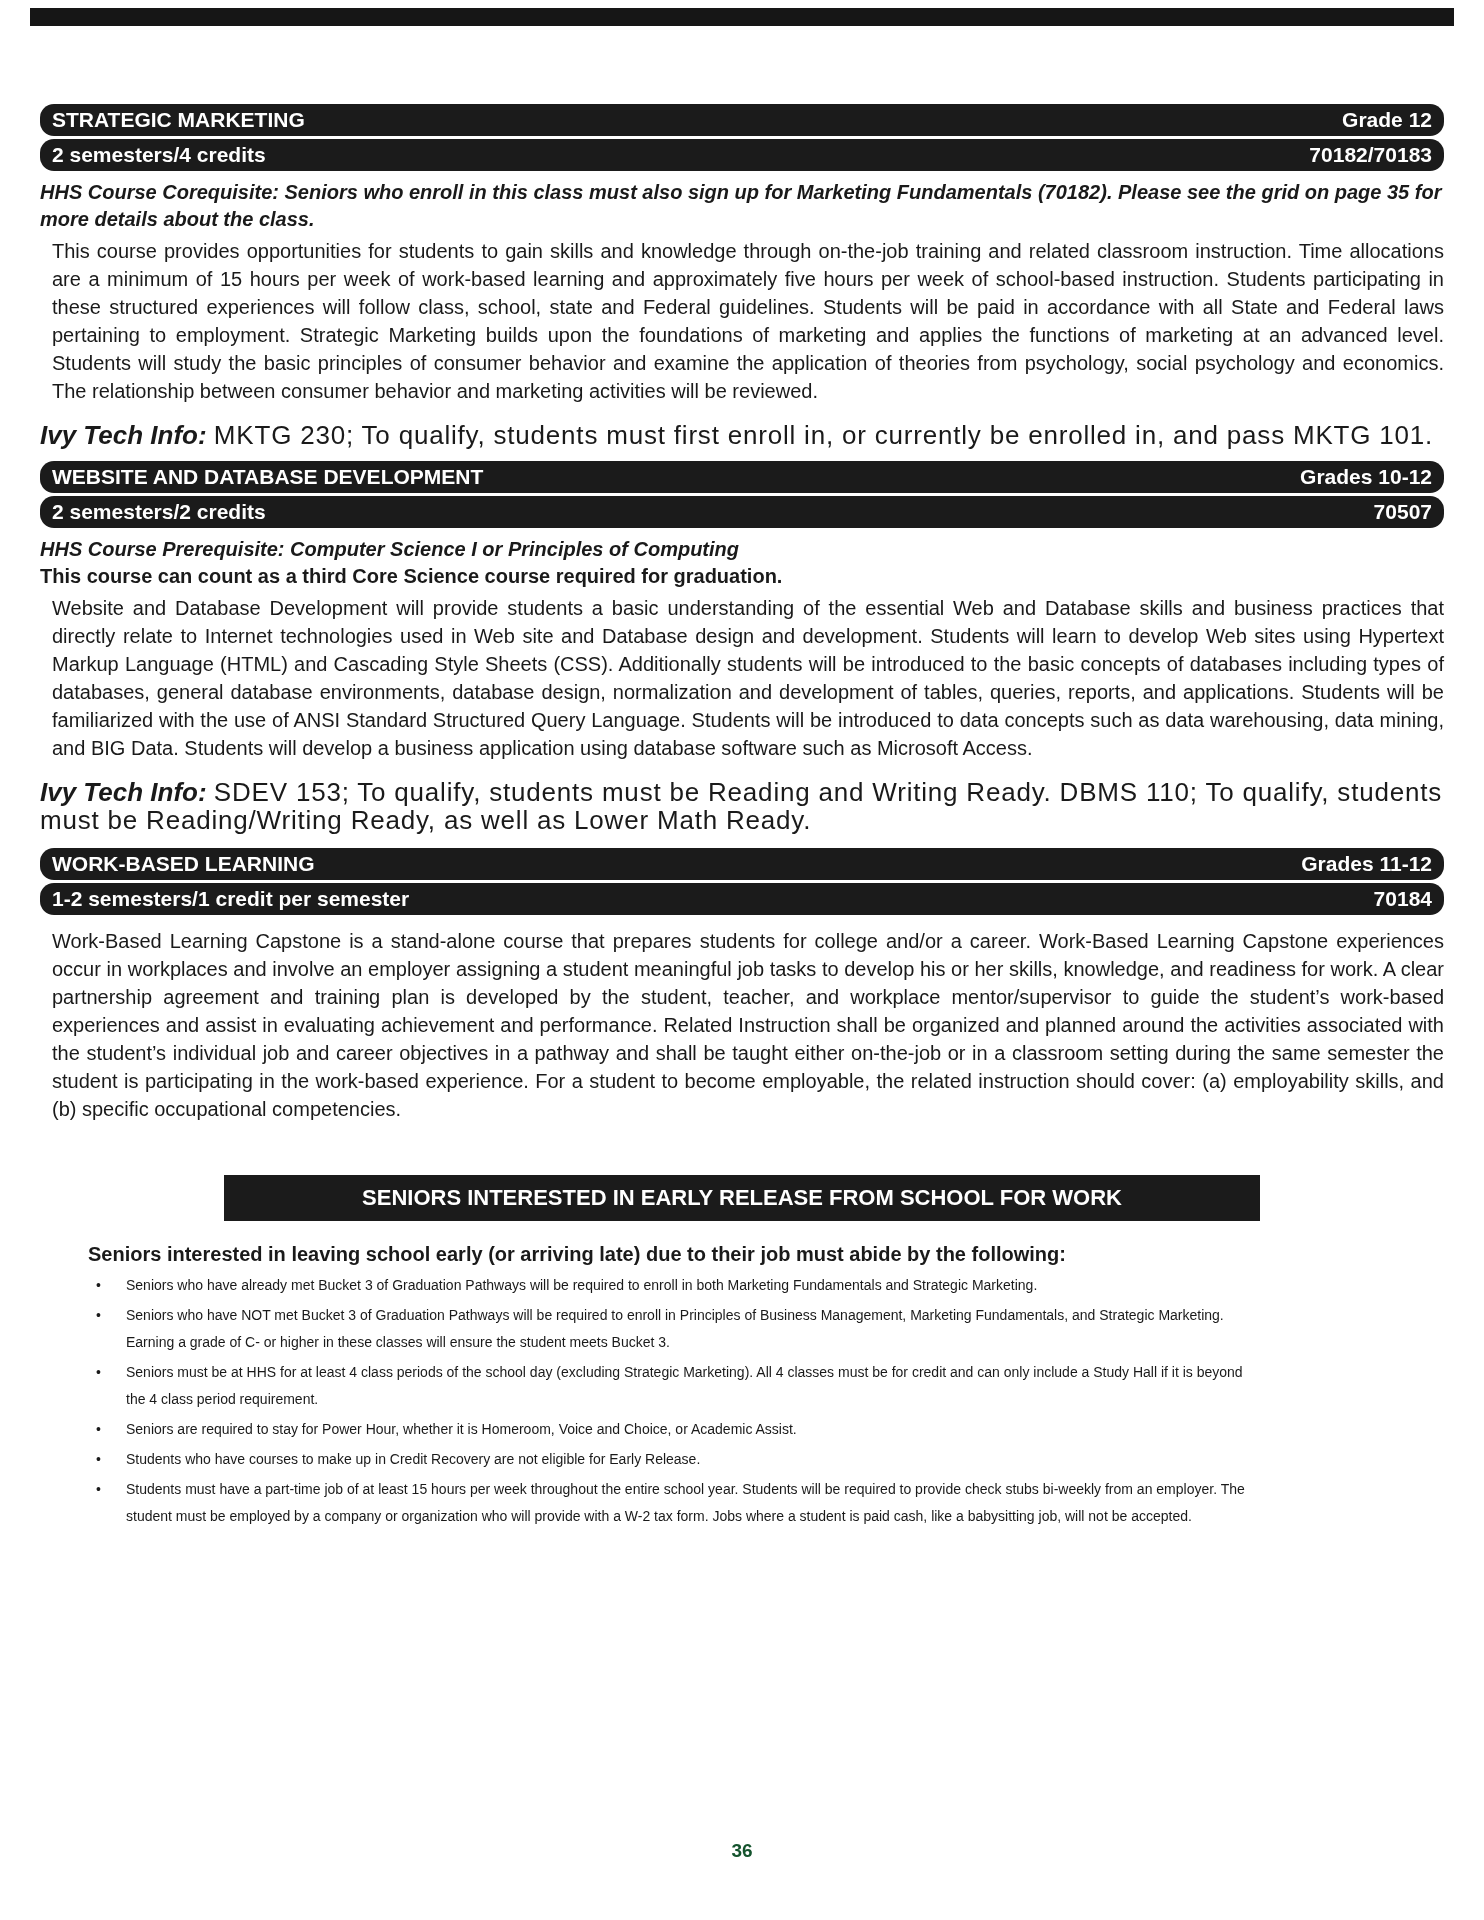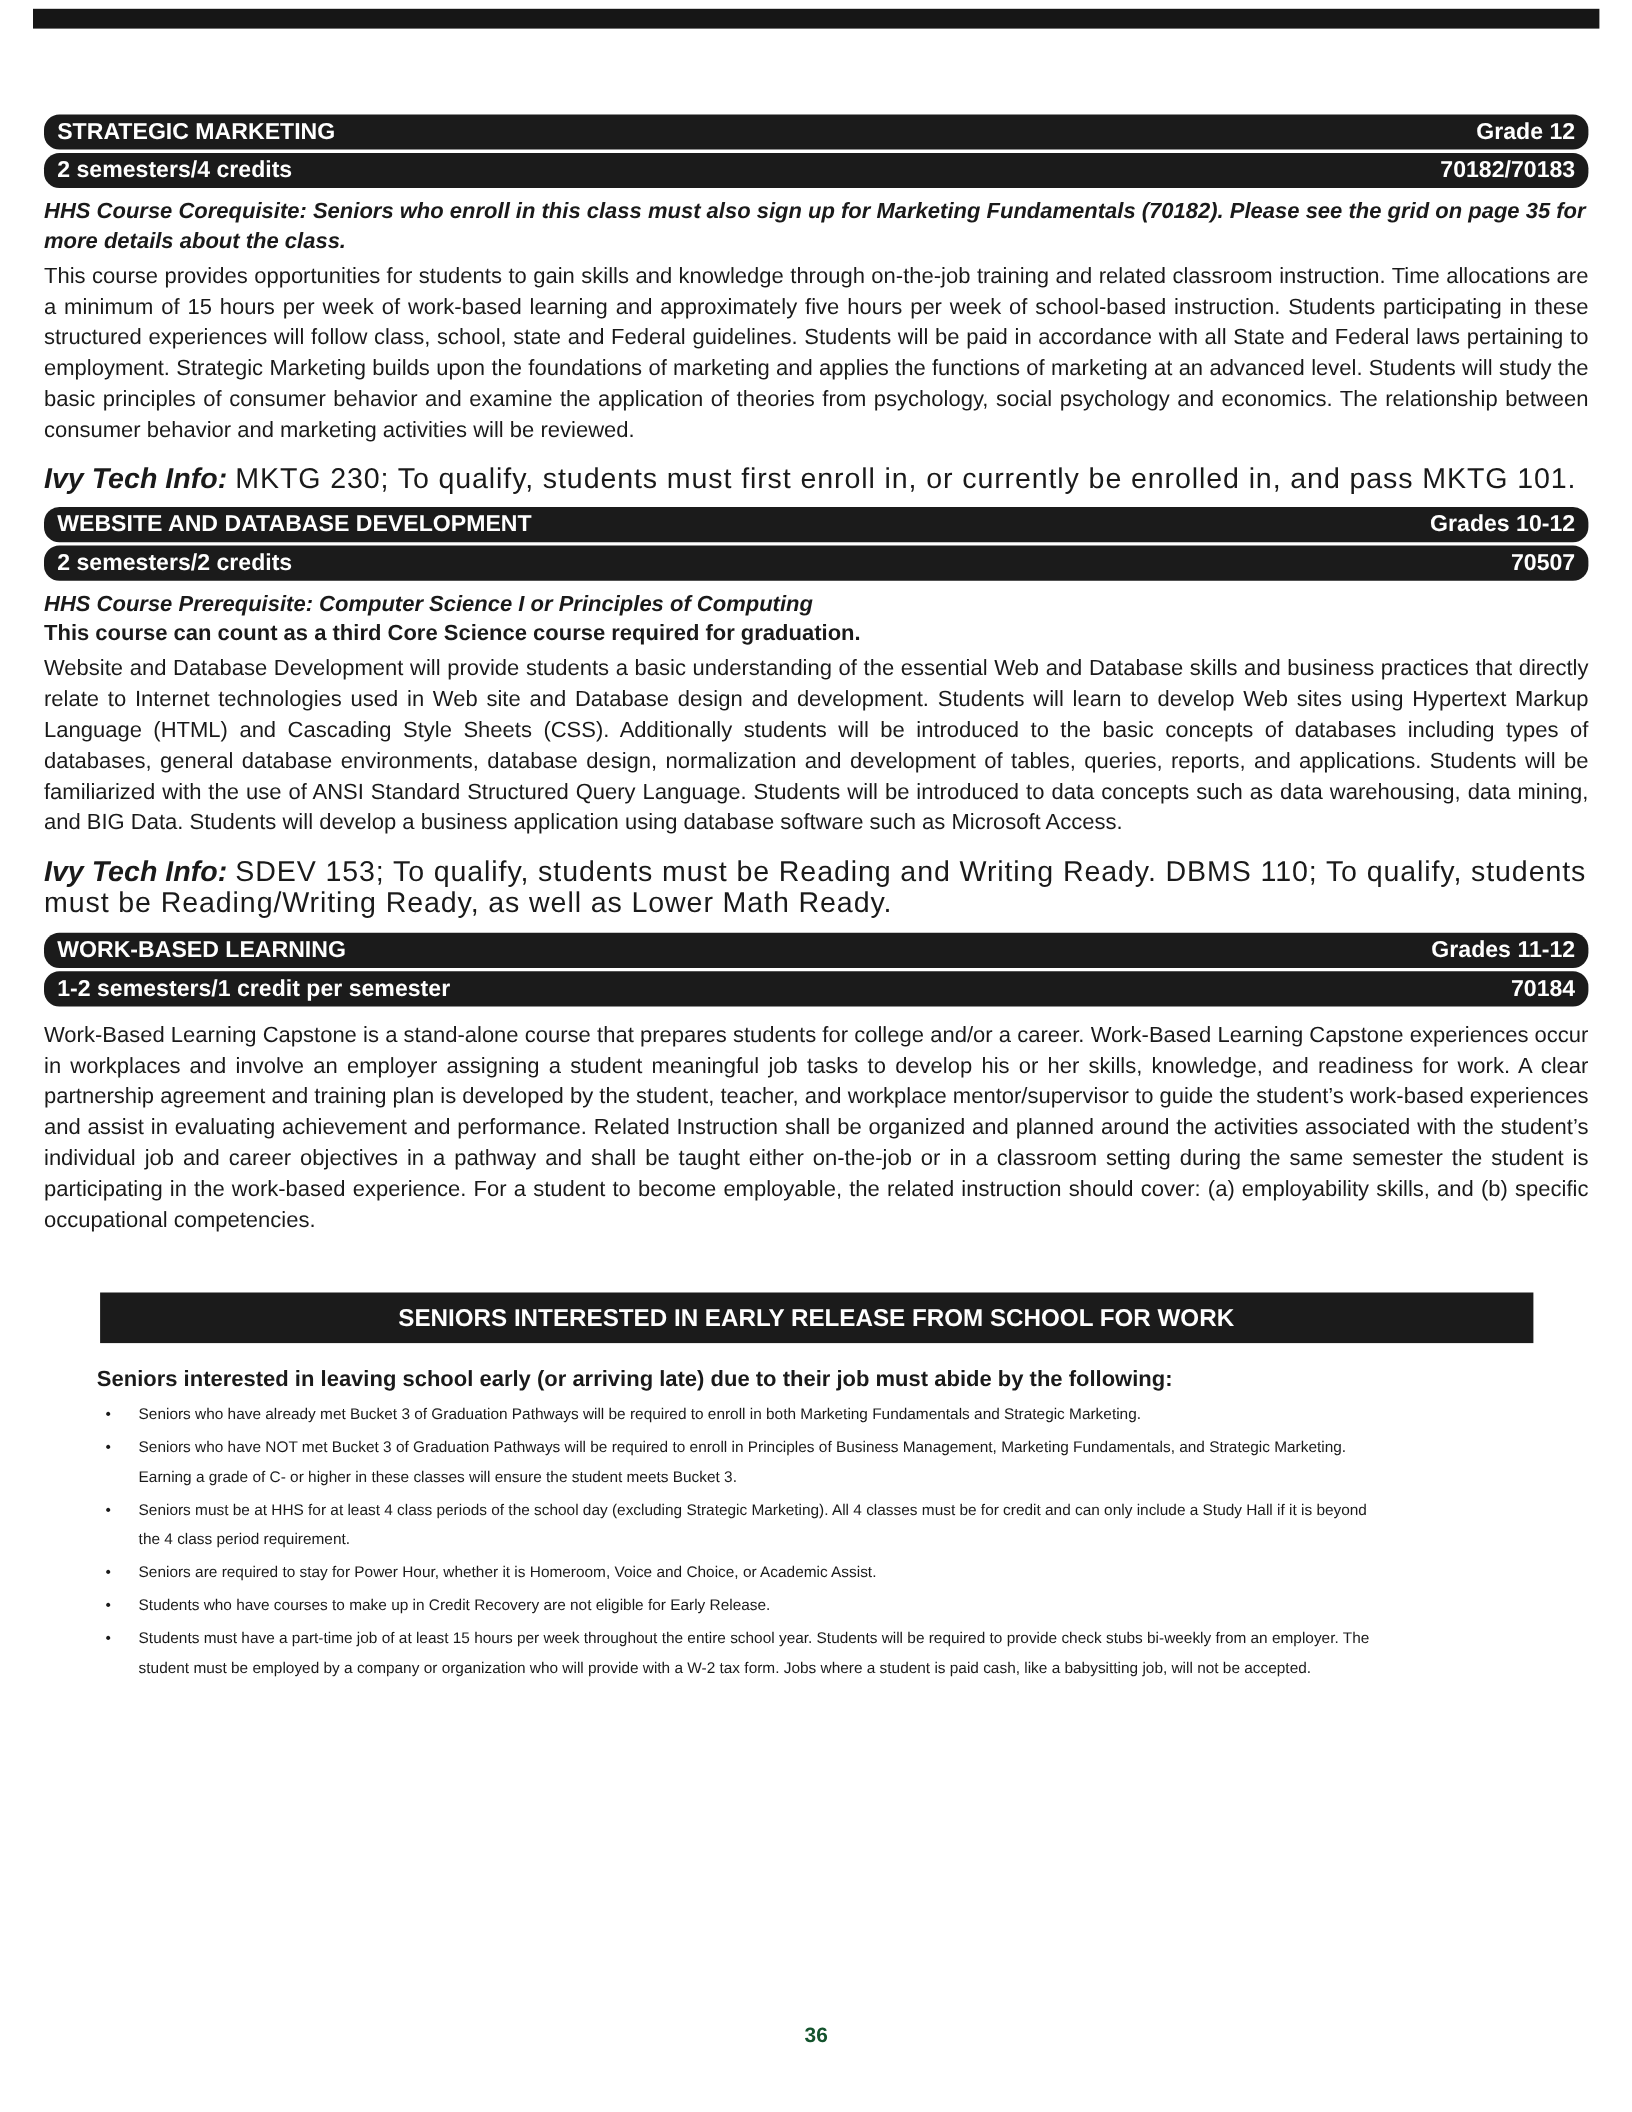--- a/index.html
+++ b/index.html
@@ -52,41 +52,41 @@
     font-size: 20px;
     line-height: 27px;
   }
   .note {
     margin: 0;
     font-weight: bold;
     font-size: 20px;
     line-height: 27px;
   }
   .body-text {
-    margin: 4px 0 0 0;
+    margin: 4px 0 0 12px;
     font-size: 20px;
     line-height: 28px;
     text-align: justify;
   }
   .course-3 .body-text { margin-top: 12px; }
   .ivy {
     margin: 16px 0 0 0;
     font-size: 26px;
     line-height: 28px;
   }
   .ivy .ivy-label {
     font-weight: bold;
     font-style: italic;
   }
   .ivy .ivy-text {
     letter-spacing: 0.8px;
   }
   .banner {
     margin: 52px auto 0 auto;
-    width: 1303px;
+    width: 1036px;
     background: #1b1b1b;
     color: #ffffff;
     font-weight: bold;
     font-size: 22px;
     line-height: 24px;
     text-align: center;
     padding: 11px 0;
     box-sizing: border-box;
   }
   .er-intro {

